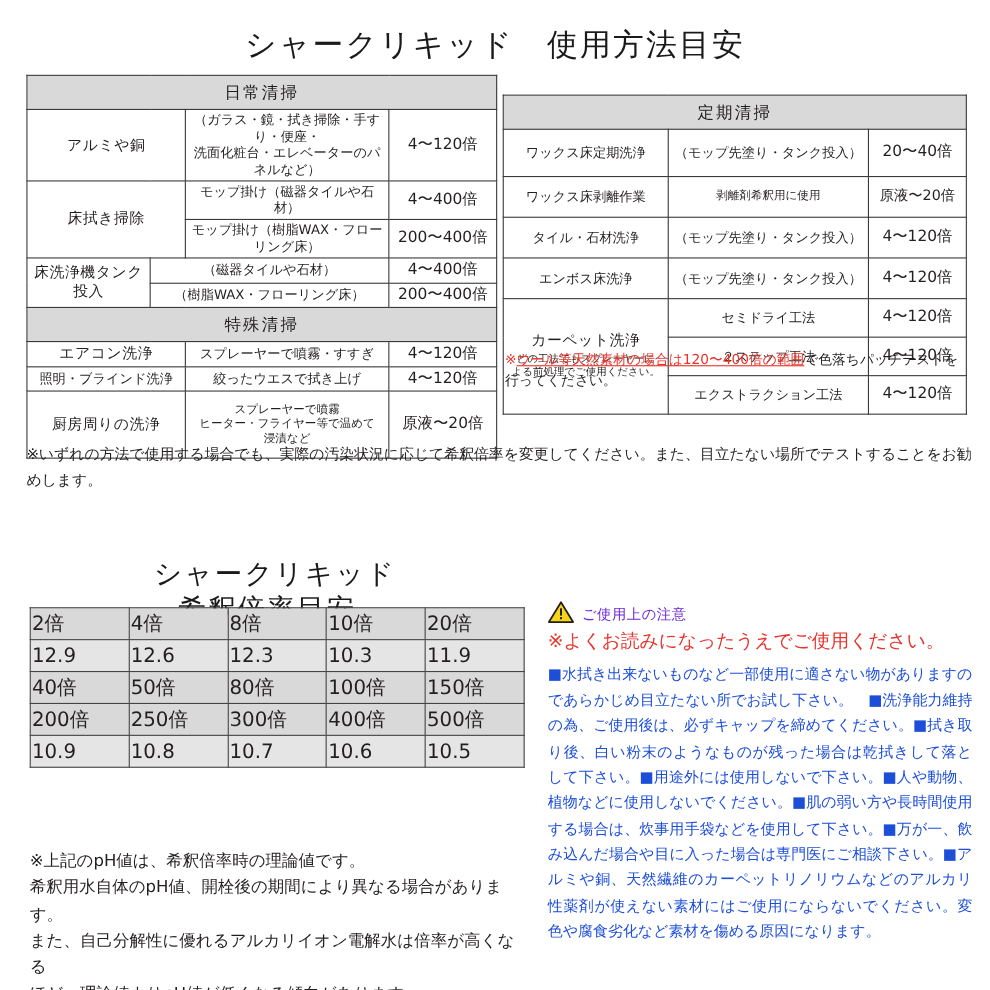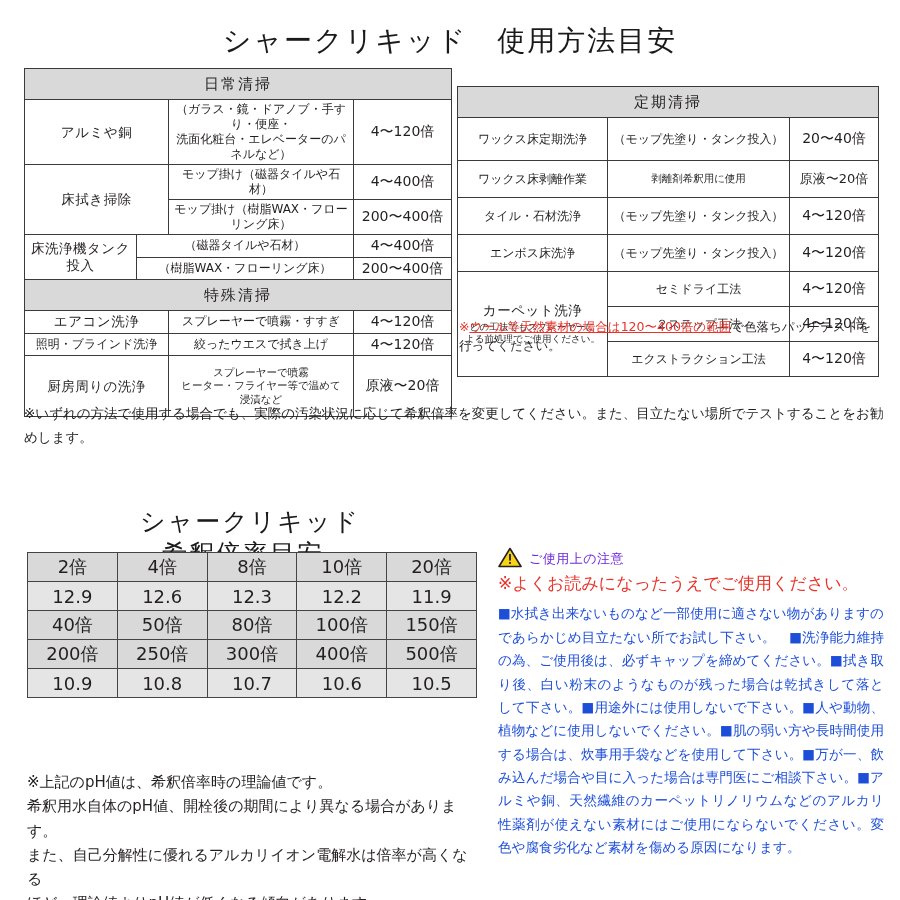--- a/index.html
+++ b/index.html
@@ -117,21 +117,21 @@
   #table-ph {
     position: absolute;
     left: 27px; top: 552px;
     width: 450px;
     border-collapse: collapse;
     table-layout: fixed;
     font-family: "DejaVu Sans", sans-serif;
   }
   #table-ph td {
     border: 1.6px solid #444;
-    text-align: center;
+    text-align: left;
     vertical-align: middle;
     height: 26px;
     font-size: 18px;
     color: #231f20;
   }
   #table-ph td.hdr { background: #d9d9d9; }
   #table-ph td.val { background: #e5e5e5; }
 
   .ph-note {
     position: absolute;
@@ -193,21 +193,21 @@
       <col style="width:32px">
       <col style="width:185px">
       <col style="width:98px">
     </colgroup>
     <tbody>
       <tr>
         <td class="sect" colspan="4">日常清掃</td>
       </tr>
       <tr>
         <td class="lbl" colspan="2">アルミや銅</td>
-        <td class="desc multiline">（ガラス・鏡・ドアノブ・手すり・便座・
+        <td class="desc multiline">（ガラス・鏡・拭き掃除・手すり・便座・
 洗面化粧台・エレベーターのパネルなど）</td>
         <td class="ratio">4〜120倍</td>
       </tr>
       <tr>
         <td class="lbl" colspan="2" rowspan="2">床拭き掃除</td>
         <td class="desc lft">モップ掛け（磁器タイルや石材）</td>
         <td class="ratio">4〜400倍</td>
       </tr>
       <tr>
         <td class="desc lft">モップ掛け（樹脂WAX・フローリング床）</td>
@@ -320,21 +320,21 @@
         <td class="hdr">2倍</td>
         <td class="hdr">4倍</td>
         <td class="hdr">8倍</td>
         <td class="hdr">10倍</td>
         <td class="hdr">20倍</td>
       </tr>
       <tr>
         <td class="val">12.9</td>
         <td class="val">12.6</td>
         <td class="val">12.3</td>
-        <td class="val">12.2</td>
+        <td class="val">10.3</td>
         <td class="val">11.9</td>
       </tr>
       <tr>
         <td class="hdr">40倍</td>
         <td class="hdr">50倍</td>
         <td class="hdr">80倍</td>
         <td class="hdr">100倍</td>
         <td class="hdr">150倍</td>
       </tr>
       <tr>

